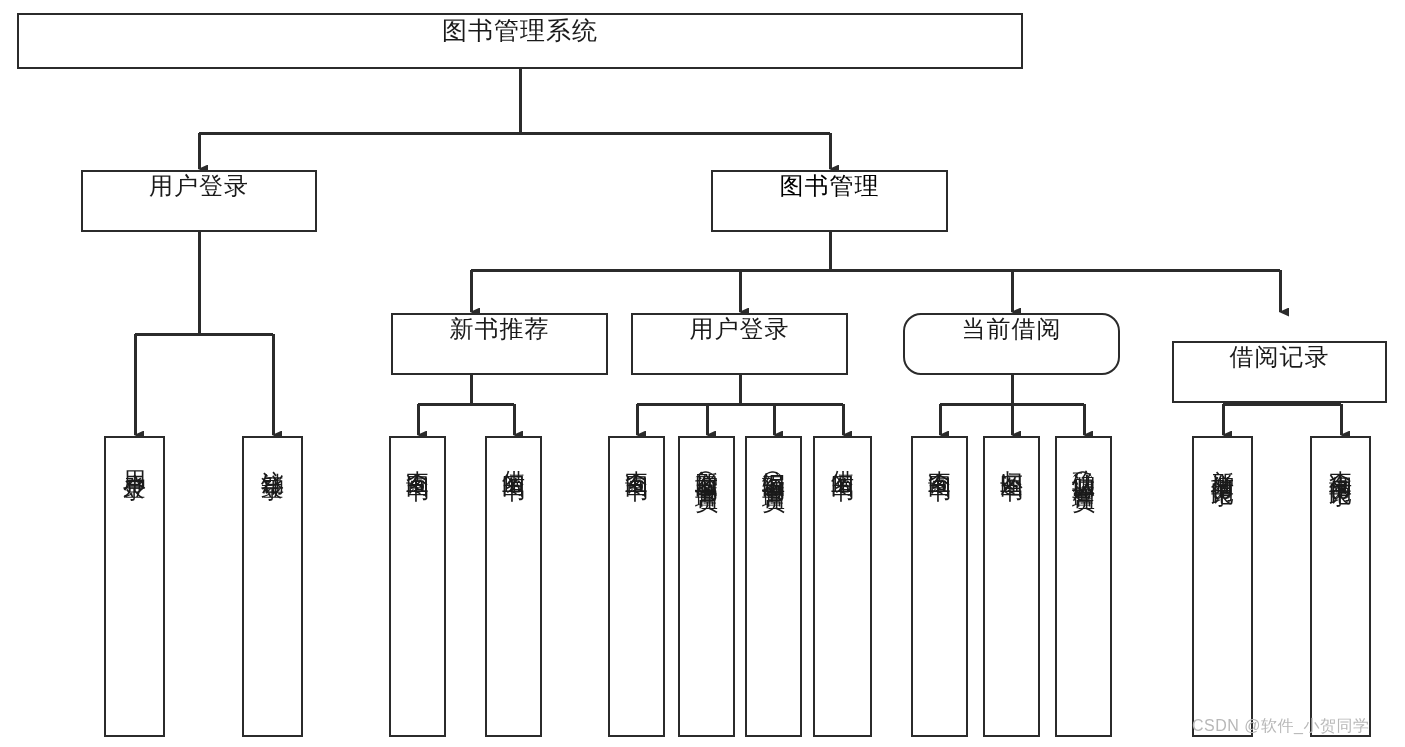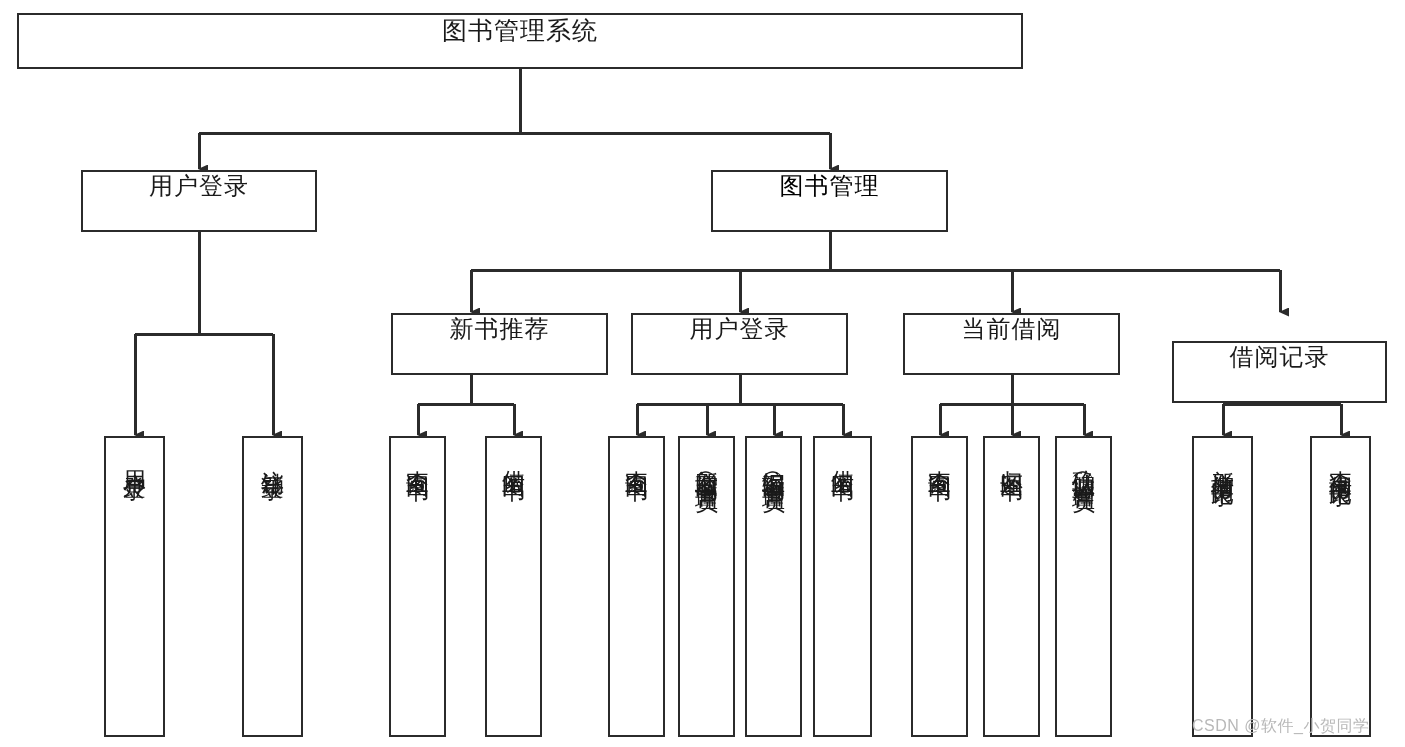--- a/index.html
+++ b/index.html
@@ -121,21 +121,21 @@
       </div>
       <div class="node horizontal" id="node-book_manage" style="left: 711px; top: 170px; width: 237px; height: 62px; border-color: rgb(43, 43, 43); background: rgb(255, 255, 255); color: #000000;">
         <span>图书管理</span>
       </div>
       <div class="node horizontal" id="node-new_book_rec" style="left: 362px; top: 313px; width: 217px; height: 62px; border-color: rgb(43, 43, 43); background: rgb(255, 255, 255); color: rgb(26, 26, 26); margin-left: 29px;">
         <span>新书推荐</span>
       </div>
       <div class="node horizontal" id="node-book_borrow" style="left: 631px; top: 313px; width: 217px; height: 62px; border-color: rgb(43, 43, 43); background: rgb(255, 255, 255); color: rgb(26, 26, 26);">
         <span>用户登录</span>
       </div>
-      <div class="node horizontal" id="node-current_borrow" style="left: 903px; top: 313px; width: 217px; height: 62px; border-color: rgb(43, 43, 43); background: rgb(255, 255, 255); color: rgb(26, 26, 26);">
+      <div class="node horizontal" id="node-current_borrow" style="left: 903px; top: 313px; width: 217px; height: 62px; border-color: rgb(43, 43, 43); background: rgb(255, 255, 255); color: rgb(26, 26, 26); border-radius: 18px;">
         <span>当前借阅</span>
       </div>
       <div class="node horizontal" id="node-borrow_record" style="left: 1172px; top: 313px; width: 215px; height: 62px; border-color: rgb(43, 43, 43); background: rgb(255, 255, 255); color: rgb(26, 26, 26); margin-top: 28px;">
         <span>借阅记录</span>
       </div>
       <div class="node vertical" id="node-leaf_user_login" style="left: 104px; top: 436px; width: 61px; height: 301px; border-color: rgb(43, 43, 43); background: rgb(255, 255, 255); color: rgb(26, 26, 26);">
         <span class="vlabel">用户登录</span>
       </div>
       <div class="node vertical" id="node-leaf_logout" style="left: 242px; top: 436px; width: 61px; height: 301px; border-color: rgb(43, 43, 43); background: rgb(255, 255, 255); color: rgb(26, 26, 26);">
         <span class="vlabel">注销登录</span>

